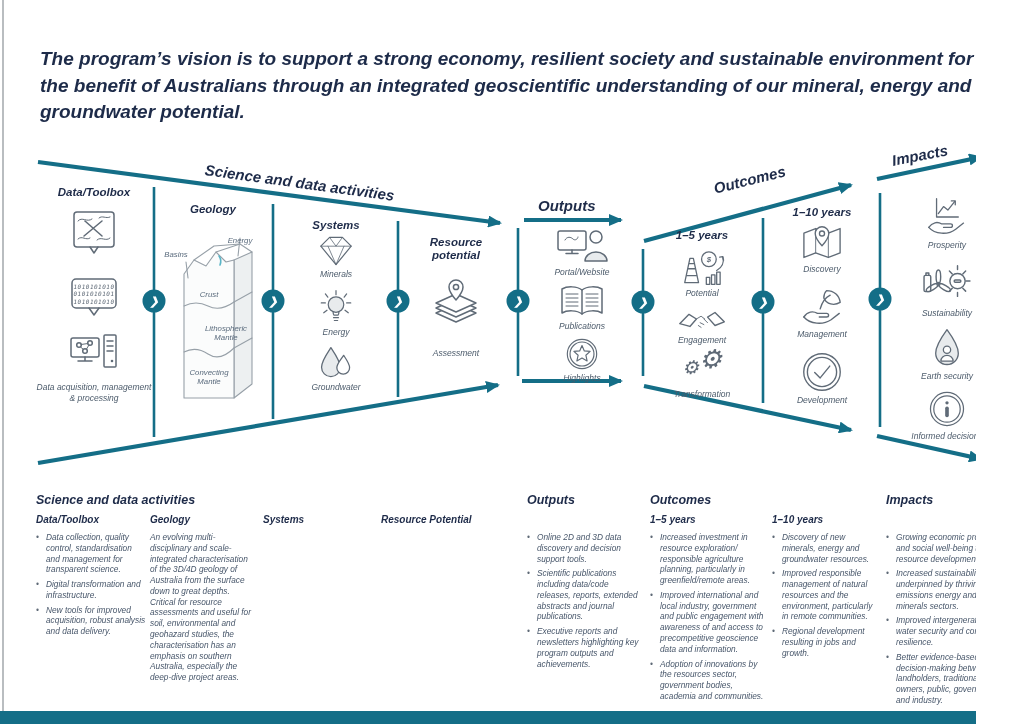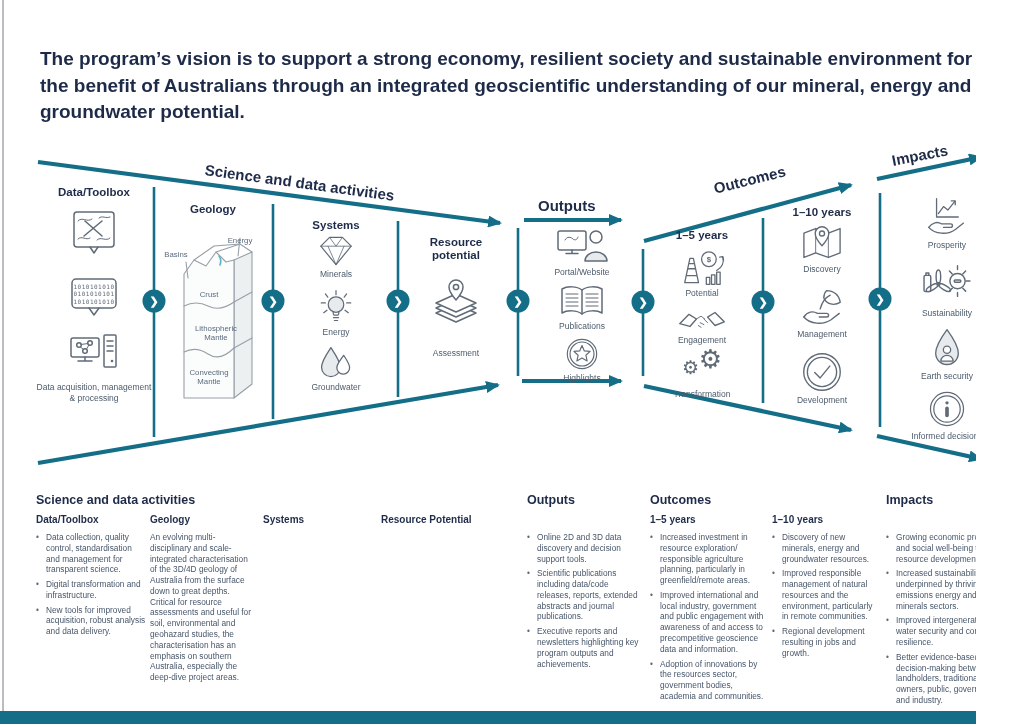--- a/index.html
+++ b/index.html
@@ -1,16 +1,16 @@
 <!DOCTYPE html>
 <html><head>
 <meta charset="utf-8">
 <style>
   html,body{margin:0;padding:0;background:#fff;}
-  .page{position:relative;width:976px;height:724px;background:#ffffff;font-family:"Liberation Sans",sans-serif;overflow:hidden;}
+  .page{position:relative;width:976px;height:724px;background:#ffffff;font-family:"Liberation Sans",sans-serif;overflow:hidden;font-style:italic;}
   .left-edge{position:absolute;left:2px;top:0;width:2px;height:724px;background:#b9bdc0;}
   .title{position:absolute;left:40px;top:46px;width:952px;font-size:19px;font-weight:bold;color:#1d2b49;line-height:1.4;}
   .lines{position:absolute;left:0;top:0;}
   .node{position:absolute;width:23px;height:23px;border-radius:50%;background:#146e87;color:#fff;display:flex;align-items:center;justify-content:center;font-size:11px;font-weight:bold;transform:translate(-50%,-50%);}
   .arrow-label{position:absolute;font-weight:bold;color:#1e2b49;font-size:15px;white-space:nowrap;transform-origin:left center;}
   .col{position:absolute;display:flex;flex-direction:column;align-items:center;text-align:center;}
   .col-h{font-size:11.5px;font-weight:bold;color:#1e2b49;line-height:1.15;}
   .ilabel{font-size:8.5px;color:#4c5b6b;line-height:1.25;}
   .caption{font-size:8.5px;color:#4c5b6b;line-height:1.3;}
   .icon{display:block;}
@@ -143,21 +143,21 @@
     <path d="M12,78 q12,-6 24,0 t26,-4"></path>
     <path d="M62,74 L80,64"></path>
     <path d="M12,124 q12,-6 24,2 t26,-6"></path>
     <path d="M62,120 L80,110"></path>
     <path d="M14,34 L16,50"></path>
     <path d="M68,10 L66,28"></path>
   </svg>
   <div class="geo-lab" style="left:156px;top:251px;width:40px">Basins</div>
   <div class="geo-lab" style="left:216px;top:237px;width:48px">Energy</div>
   <div class="geo-lab" style="left:179px;top:291px;width:60px">Crust</div>
-  <div class="geo-lab" style="left:186px;top:325px;width:60px">Lithospheric Mantle</div>
+  <div class="geo-lab" style="left:196px;top:325px;width:60px">Lithospheric Mantle</div>
   <div class="geo-lab" style="left:179px;top:369px;width:60px">Convecting Mantle</div>
 
   <div class="col" style="left:286px;top:219px;width:100px">
     <div class="col-h">Systems</div>
     <svg class="icon" style="margin-top:3px" width="38" height="32" viewBox="0 0 44 40">
       <path d="M14,3 H30 L41,14 L22,37 L3,14 Z"></path>
       <path class="thin" d="M3,14 H41 M14,3 L22,14 L30,3 M12,14 L22,37 M32,14 L22,37"></path>
     </svg>
     <div class="ilabel" style="margin-top:2px">Minerals</div>
     <svg class="icon" style="margin-top:9px" width="40" height="36" viewBox="0 0 44 44">

